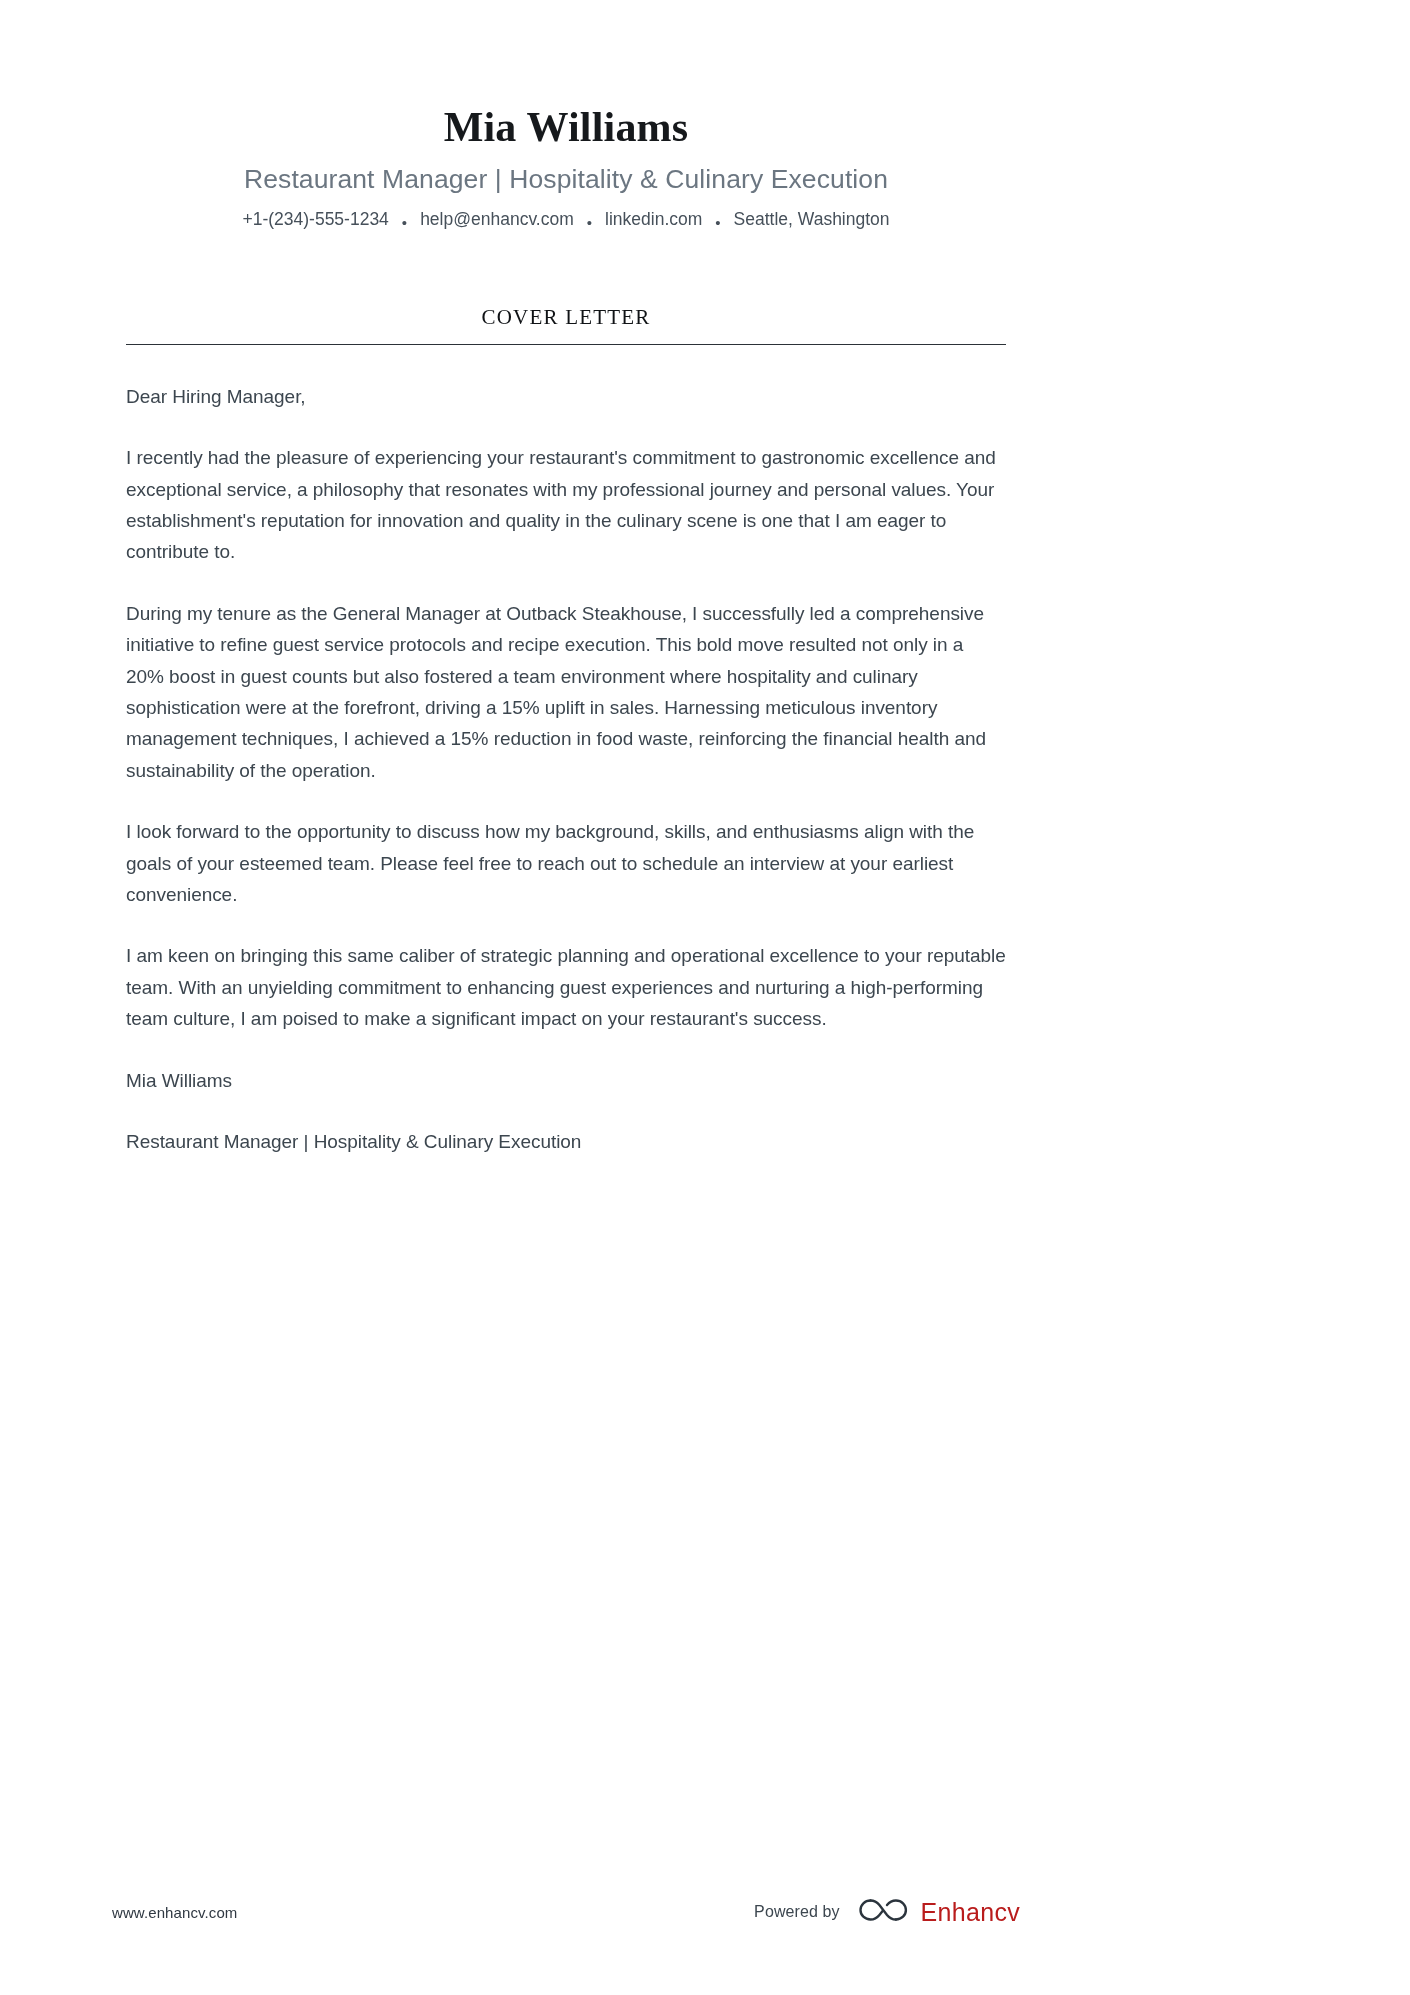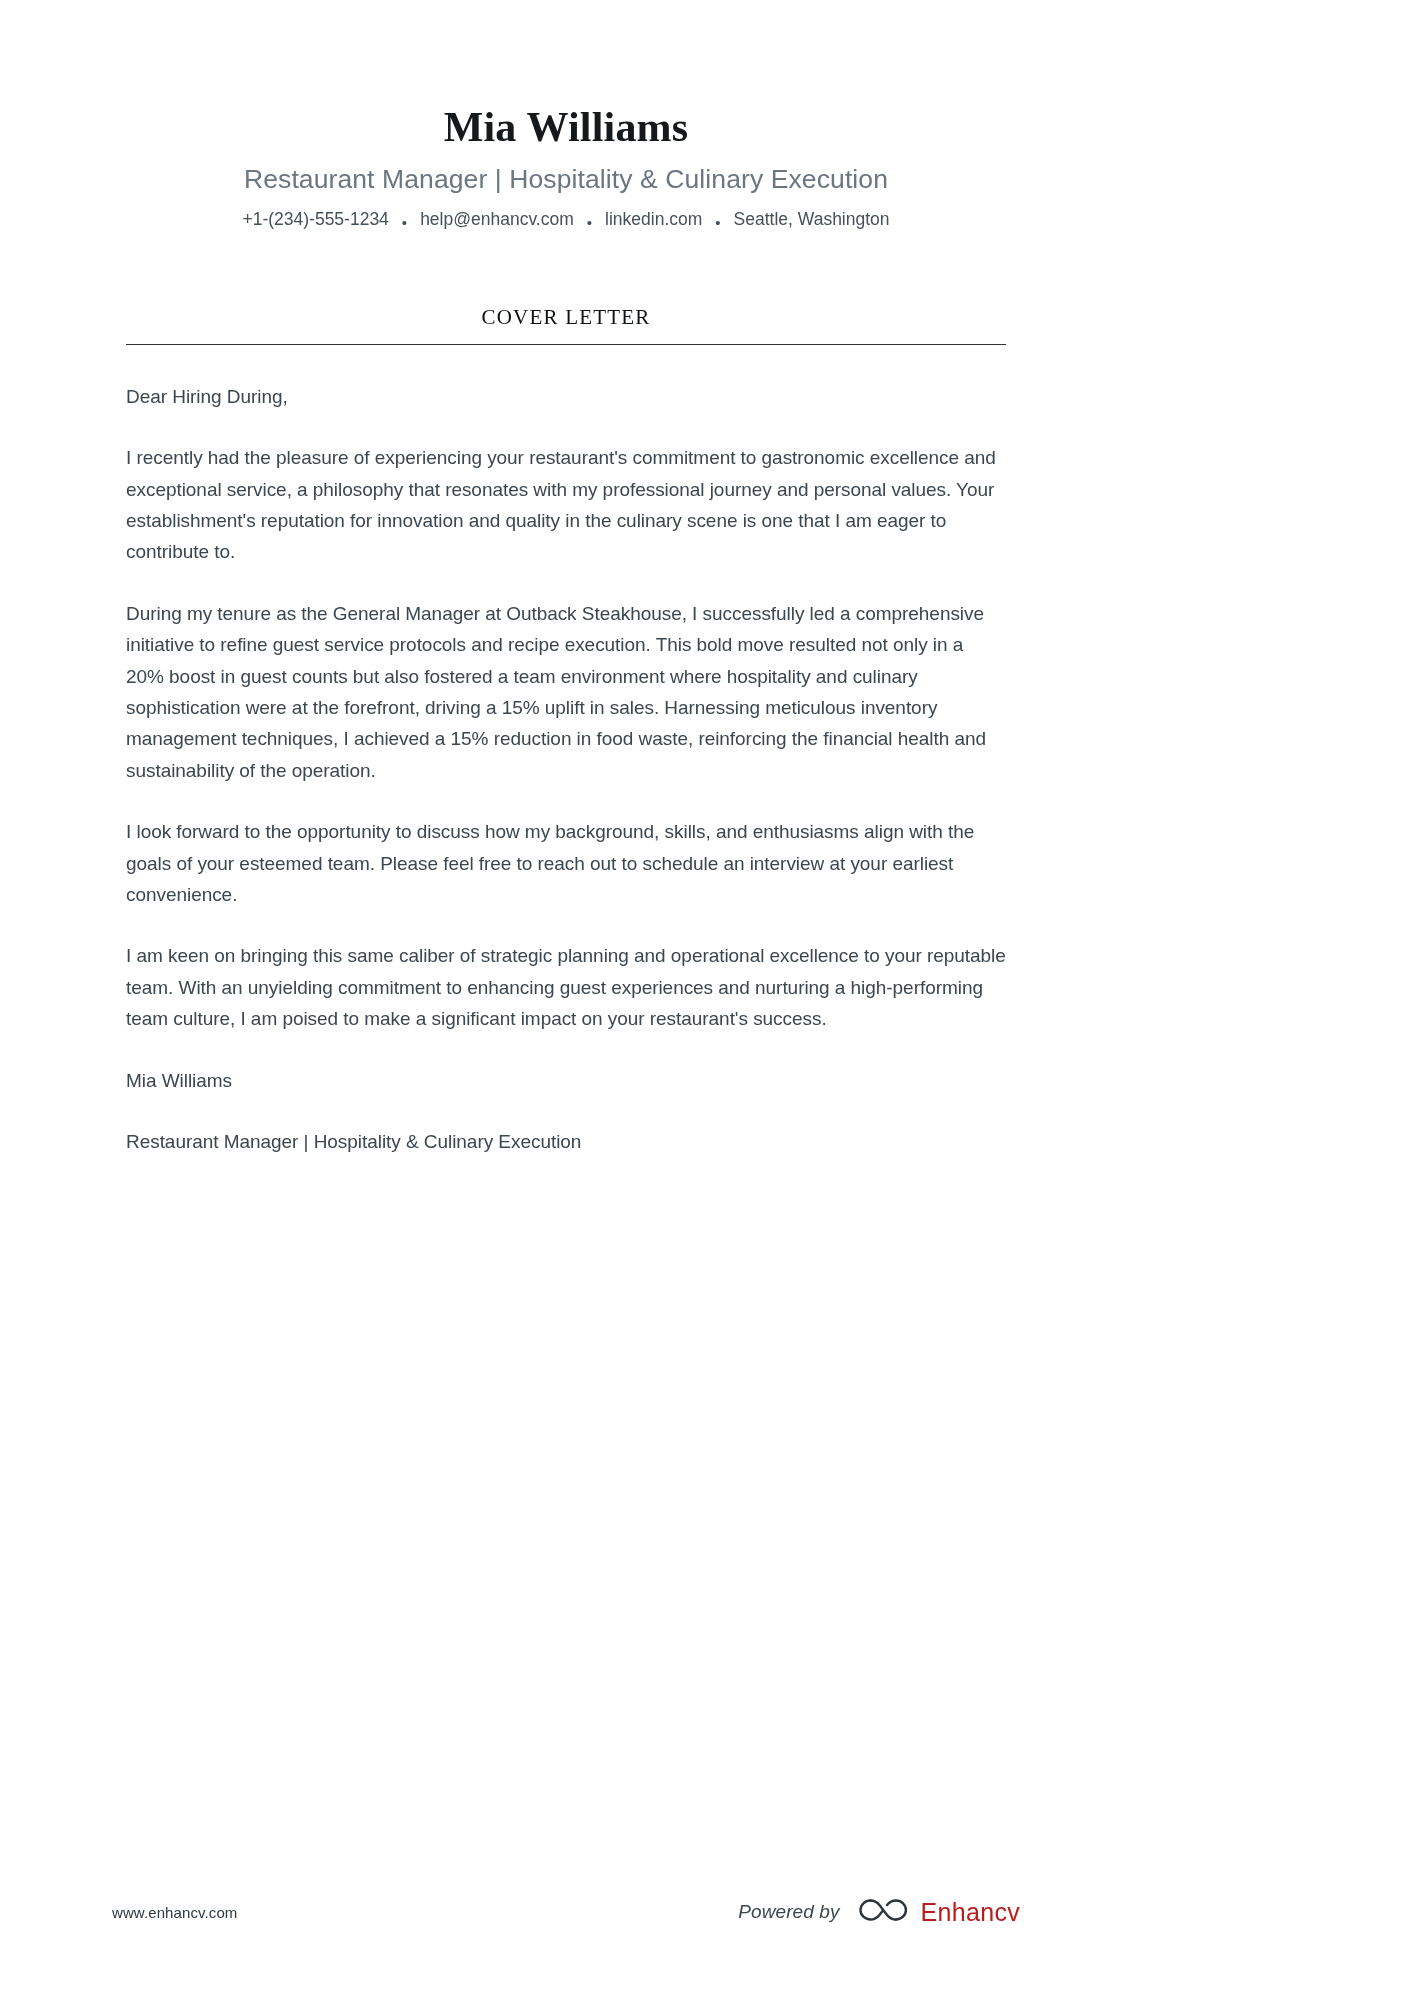--- a/index.html
+++ b/index.html
@@ -127,24 +127,23 @@
     font-size: 15px;
     color: #2f3842;
     letter-spacing: 0.1px;
   }
   .footer-brand {
     display: flex;
     align-items: center;
     gap: 16px;
   }
   .powered-by {
-    font-size: 19px;
+    font-size: 16px;
     color: #3c464f;
     letter-spacing: 0.1px;
-    font-style: italic;
   }
   .brand-mark {
     display: flex;
     align-items: center;
     gap: 11px;
   }
   .brand-name {
     font-size: 25px;
     color: #b91c1c;
     letter-spacing: 0.3px;
@@ -170,21 +169,21 @@
       <span class="contact-item">Seattle, Washington</span>
     </div>
   </div>
 
   <div class="section-wrap">
     <div class="section-title">COVER LETTER</div>
     <div class="section-rule"></div>
   </div>
 
   <div class="letter">
-    <p class="salutation">Dear Hiring During,</p>
+    <p class="salutation">Dear Hiring Manager,</p>
     <p>I recently had the pleasure of experiencing your restaurant's commitment to gastronomic excellence and exceptional service, a philosophy that resonates with my professional journey and personal values. Your establishment's reputation for innovation and quality in the culinary scene is one that I am eager to contribute to.</p>
     <p>During my tenure as the General Manager at Outback Steakhouse, I successfully led a comprehensive initiative to refine guest service protocols and recipe execution. This bold move resulted not only in a 20% boost in guest counts but also fostered a team environment where hospitality and culinary sophistication were at the forefront, driving a 15% uplift in sales. Harnessing meticulous inventory management techniques, I achieved a 15% reduction in food waste, reinforcing the financial health and sustainability of the operation.</p>
     <p>I look forward to the opportunity to discuss how my background, skills, and enthusiasms align with the goals of your esteemed team. Please feel free to reach out to schedule an interview at your earliest convenience.</p>
     <p>I am keen on bringing this same caliber of strategic planning and operational excellence to your reputable team. With an unyielding commitment to enhancing guest experiences and nurturing a high-performing team culture, I am poised to make a significant impact on your restaurant's success.</p>
     <p class="signature-name">Mia Williams</p>
     <p class="signature-role">Restaurant Manager | Hospitality &amp; Culinary Execution</p>
   </div>
 
   <div class="footer">
     <div class="footer-url">www.enhancv.com</div>

